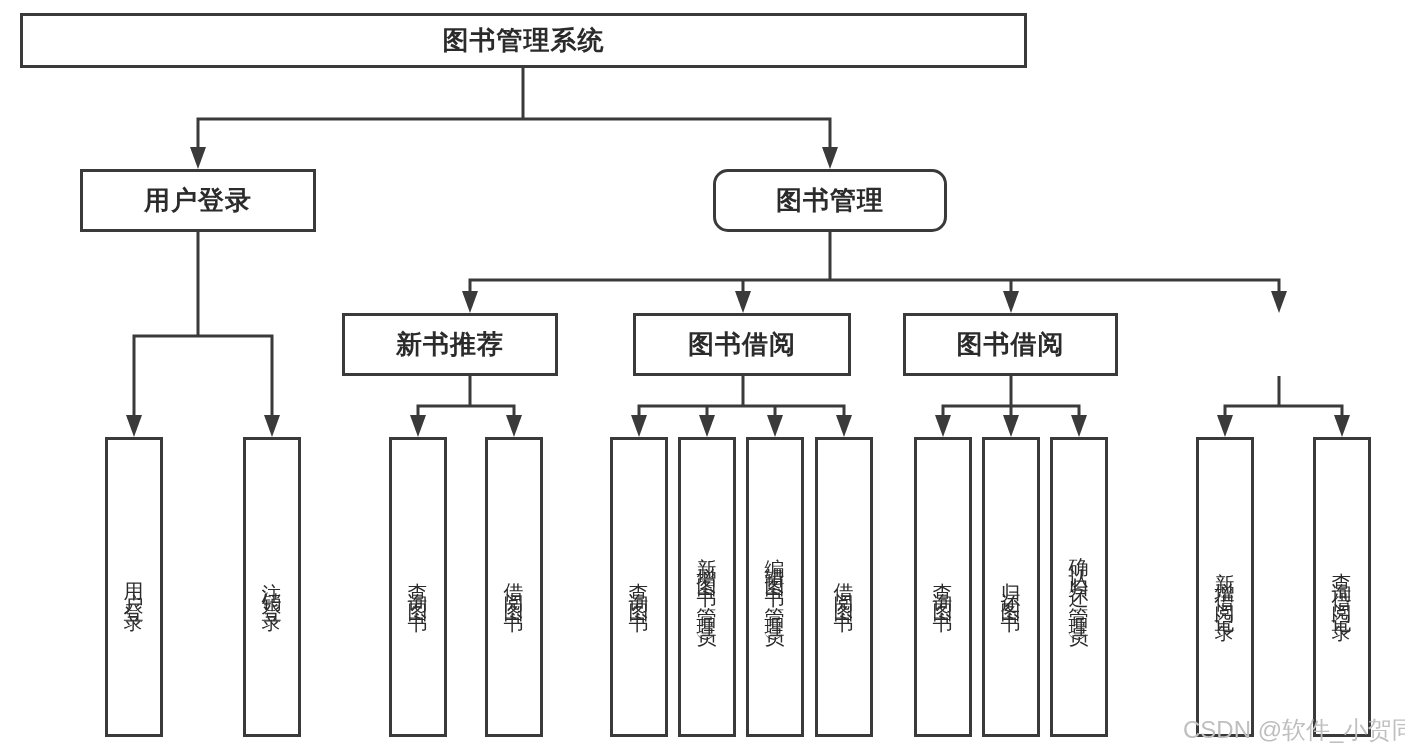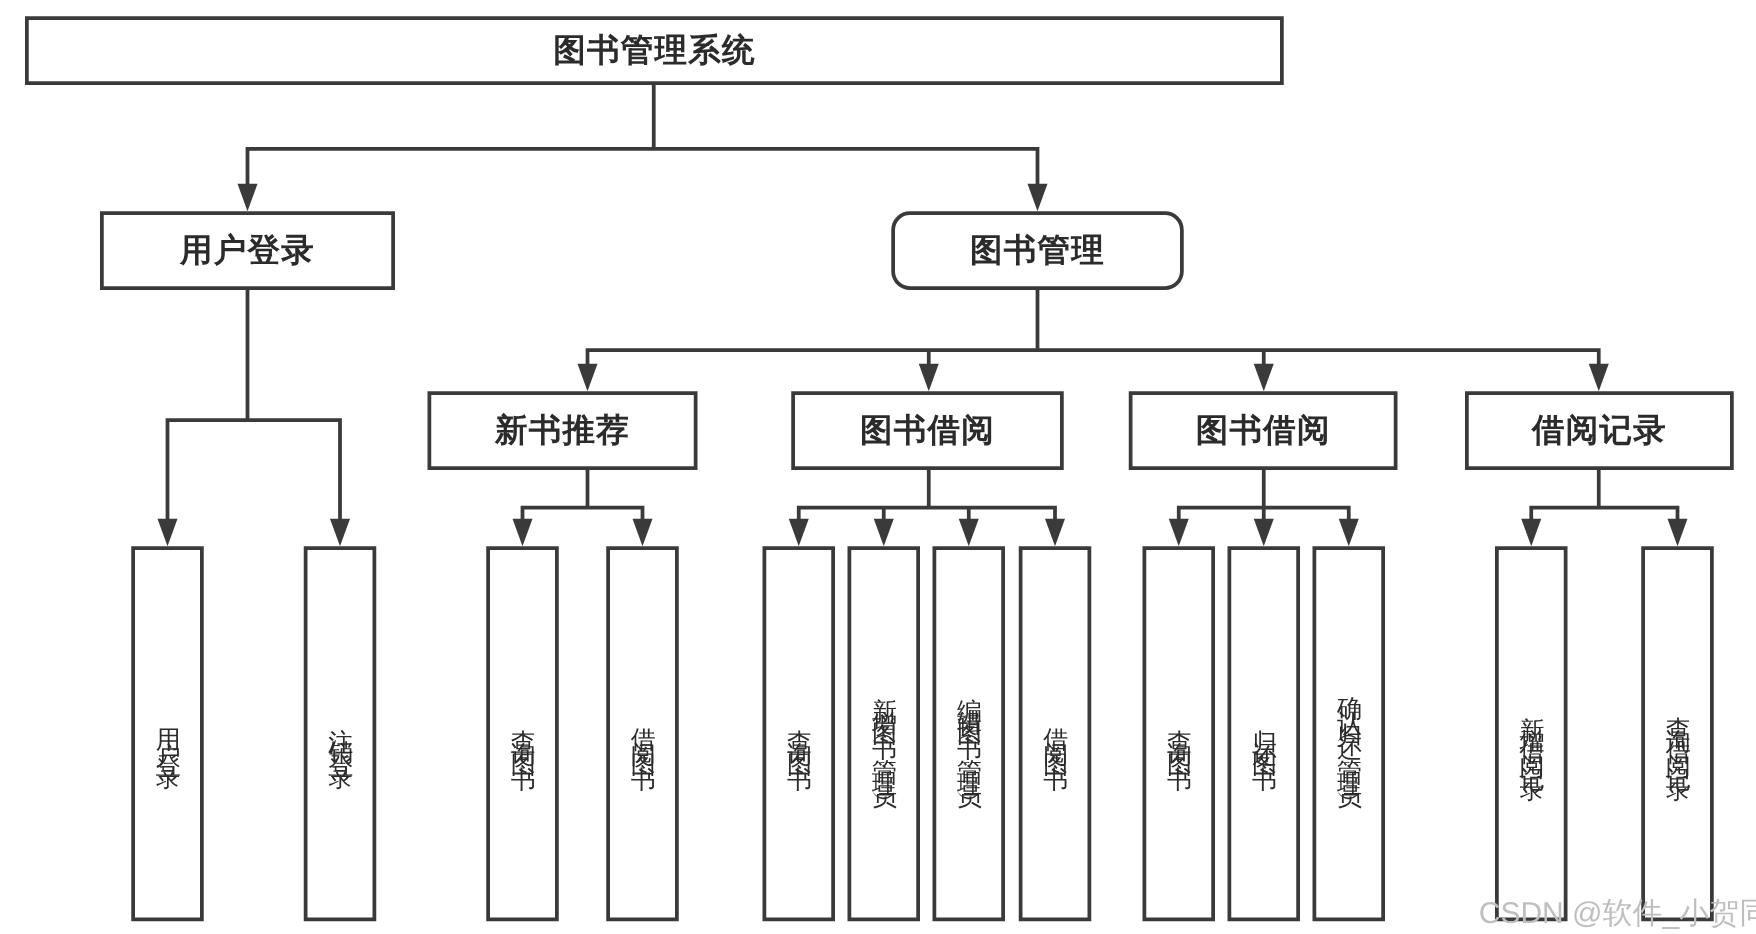--- a/index.html
+++ b/index.html
@@ -112,21 +112,20 @@
   </svg>
 
   <div class="node hbox" style="left:20px; top:13px; width:1007px; height:55px;">图书管理系统</div>
 
   <div class="node hbox" style="left:80px; top:169px; width:236px; height:63px;">用户登录</div>
   <div class="node hbox" style="left:713px; top:169px; width:234px; height:63px;border-radius:15px;">图书管理</div>
 
   <div class="node hbox" style="left:342px; top:313px; width:216px; height:63px;">新书推荐</div>
   <div class="node hbox" style="left:633px; top:313px; width:218px; height:63px;">图书借阅</div>
   <div class="node hbox" style="left:903px; top:313px; width:215px; height:63px;">图书借阅</div>
-  <div class="node hbox" style="left:1172px; top:313px; width:215px; height:63px;">借阅记录</div>
 
   <div class="node vbox" style="left:105px;">
     <span class="vtext">用户登录</span>
   </div>
   <div class="node vbox" style="left:243px;">
     <span class="vtext">注销登录</span>
   </div>
 
   <div class="node vbox" style="left:389px;">
     <span class="vtext">查询图书</span>

